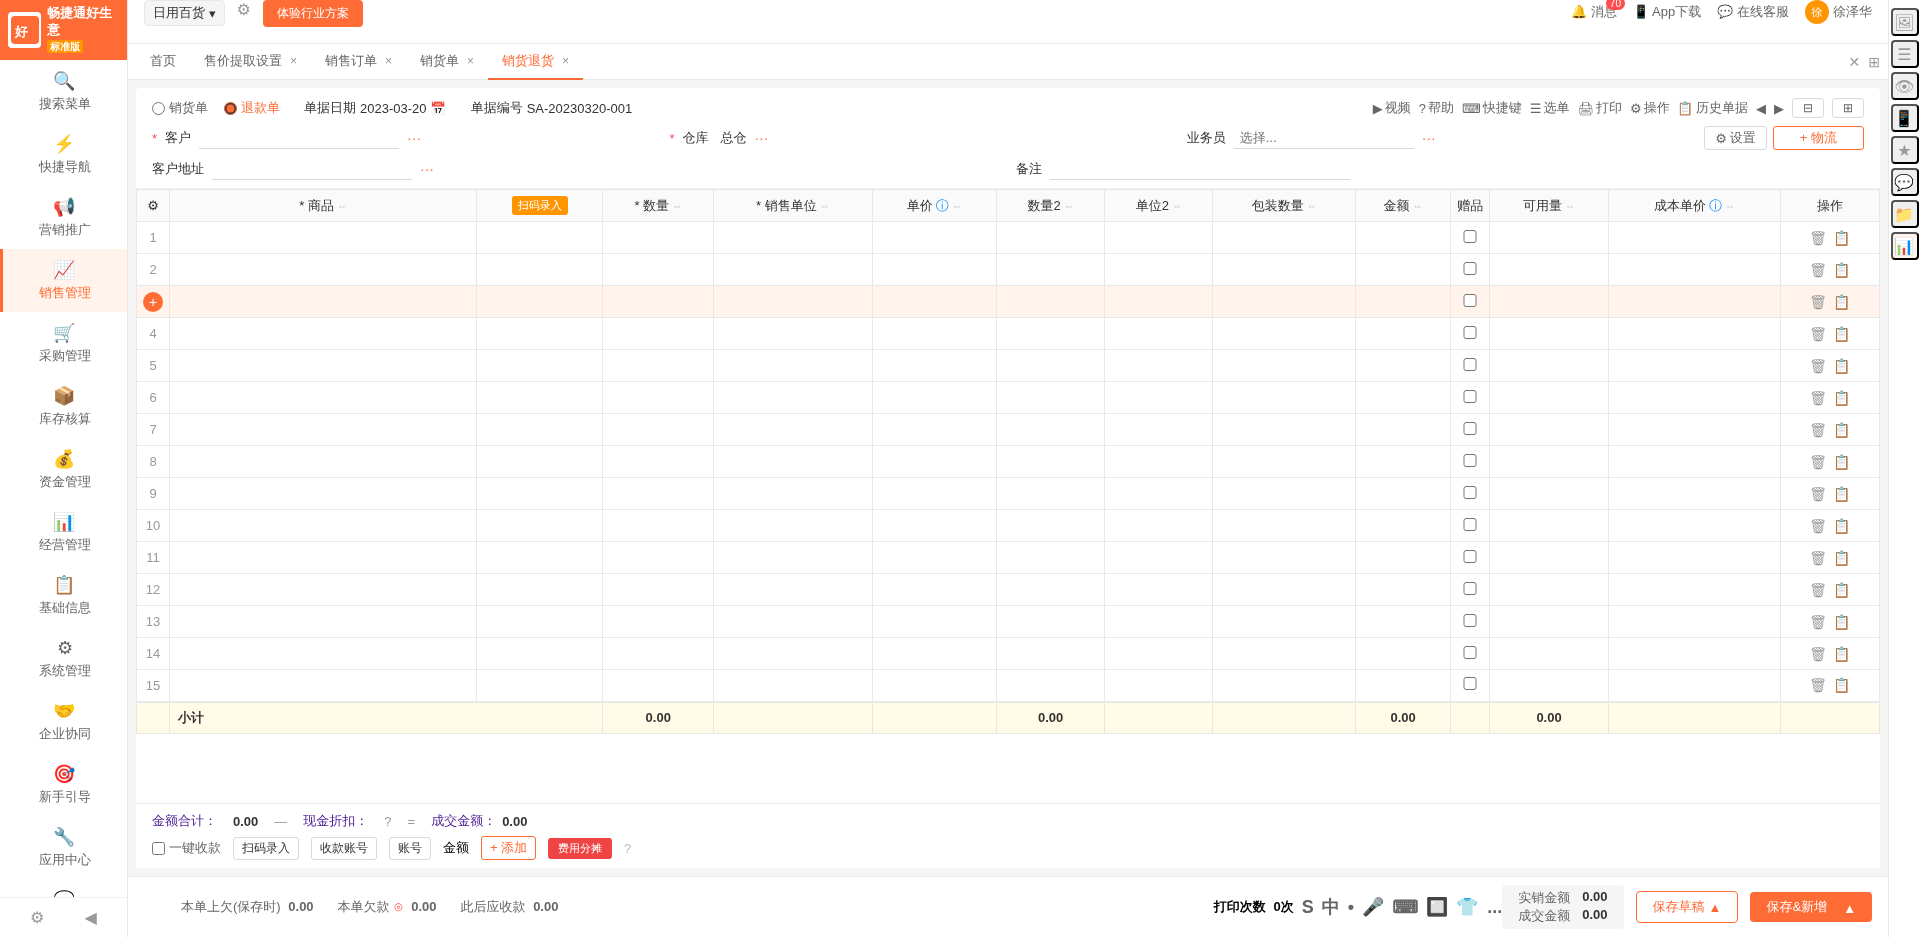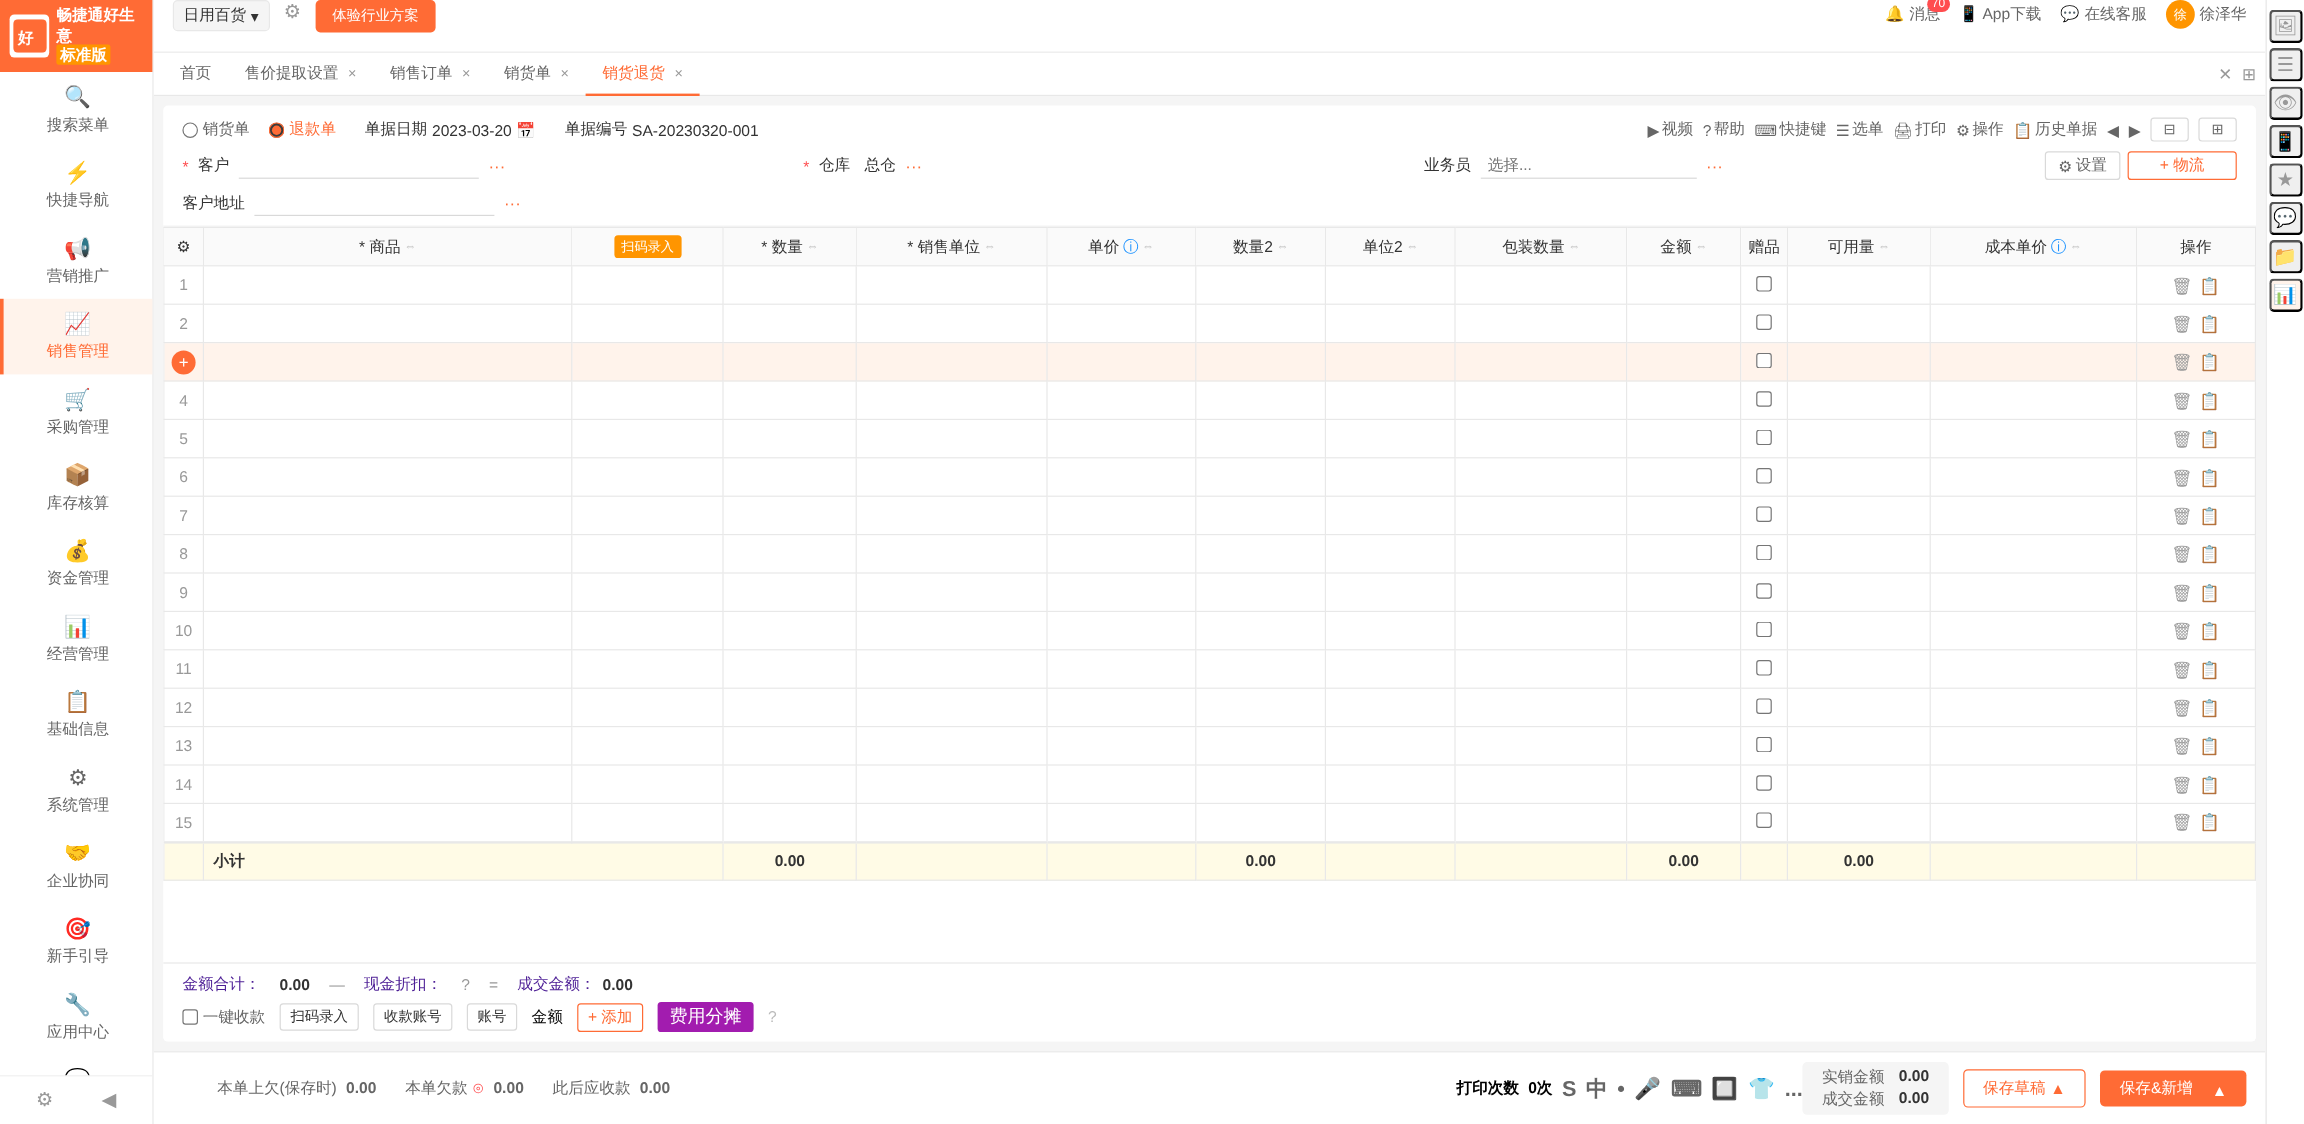--- a/index.html
+++ b/index.html
@@ -4,21 +4,21 @@
   <style>
     * { box-sizing: border-box; margin: 0; padding: 0; font-family: 'Microsoft YaHei', Arial, sans-serif; font-size: 13px; }
     body { background: #f5f5f5; display: flex; height: 937px; overflow: hidden; }
 
     
     .sidebar { width: 128px; background: #fff; display: flex; flex-direction: column; border-right: 1px solid #e8e8e8; flex-shrink: 0; }
     .sidebar-logo { background: #ff6b35; padding: 12px 8px; display: flex; align-items: center; gap: 6px; color: #fff; font-size: 14px; font-weight: bold; height: 60px; }
     .sidebar-logo-icon { width: 36px; height: 36px; background: #fff; border-radius: 4px; display: flex; align-items: center; justify-content: center; }
     .sidebar-logo-icon svg { width: 28px; height: 28px; }
     .sidebar-logo-text { font-size: 12px; line-height: 1.3; }
-    .sidebar-logo-badge { background: #ff9500; color: #fff; font-size: 13px; padding: 1px 3px; border-radius: 2px; }
+    .sidebar-logo-badge { background: #ff9500; color: #fff; font-size: 10px; padding: 1px 3px; border-radius: 2px; }
     .sidebar-nav { flex: 1; overflow-y: auto; }
     .sidebar-item { display: flex; flex-direction: column; align-items: center; padding: 10px 4px; cursor: pointer; color: #666; font-size: 11px; gap: 3px; border-left: 3px solid transparent; }
     .sidebar-item.active { background: #fff3eb; color: #ff6b35; border-left: 3px solid #ff6b35; }
     .sidebar-item-icon { font-size: 18px; }
     .sidebar-bottom { padding: 10px; display: flex; justify-content: space-around; border-top: 1px solid #f0f0f0; }
     .sidebar-bottom-btn { background: none; border: none; cursor: pointer; color: #999; font-size: 16px; }
 
     
     .main { flex: 1; display: flex; flex-direction: column; overflow: hidden; }
 
@@ -96,21 +96,21 @@
     .bottom-row1 { display: flex; align-items: center; gap: 16px; margin-bottom: 6px; font-size: 13px; }
     .bottom-amount-label { color: #4c1d95; }
     .bottom-amount-value { color: #333; font-weight: bold; }
     .bottom-dash { color: #999; }
     .bottom-equals { color: #999; }
     .bottom-result { display: flex; align-items: center; gap: 6px; }
     .bottom-row2 { display: flex; align-items: center; gap: 12px; }
     .checkbox-label { display: flex; align-items: center; gap: 4px; cursor: pointer; font-size: 12px; color: #666; }
     .account-select { border: 1px solid #d9d9d9; border-radius: 3px; padding: 2px 8px; font-size: 12px; color: #333; background: #fff; cursor: pointer; }
     .add-item-btn { color: #ff6b35; border: 1px solid #ff6b35; background: none; border-radius: 3px; padding: 2px 8px; cursor: pointer; font-size: 12px; }
-    .expense-split-btn { background: #a21caf; color: #fff; border: none; border-radius: 3px; padding: 3px 10px; cursor: pointer; font-size: 15px; }
+    .expense-split-btn { background: #ef4444; color: #fff; border: none; border-radius: 3px; padding: 3px 10px; cursor: pointer; font-size: 11px; }
     .help-icon { color: #bbb; cursor: pointer; }
 
     
     .footer-bar { background: #fff; border-top: 1px solid #e8e8e8; padding: 8px 16px; display: flex; align-items: center; }
     .footer-left { display: flex; gap: 24px; font-size: 12px; color: #666; flex: 1; margin-left: 37px; }
     .footer-middle { display: flex; gap: 8px; align-items: center; font-weight: bold; }
     .footer-tool-icon { font-size: 18px; cursor: pointer; color: #666; }
     .footer-right { display: flex; align-items: center; gap: 12px; margin-left: auto; }
     .summary-card { background: #f5f5f5; border-radius: 4px; padding: 4px 16px; text-align: right; font-size: 12px; }
     .summary-card-row { display: flex; gap: 12px; justify-content: space-between; }
@@ -354,20 +354,24 @@
             <button class="btn-add-logistics">
               <span>+ 物流</span>
             </button>
           </div>
         </div>
         <div class="form-header-row3">
           <div class="form-field-group">
             <span class="form-label">客户地址</span>
             <input class="form-input" style="width: 200px;" type="text">
             <span class="dots-btn">···</span>
+          </div>
+          <div class="form-field-group">
+            <span class="form-label">备注</span>
+            <input class="form-input" style="width: 300px;" type="text">
           </div>
         </div>
       </div>
 
       <div class="table-container">
         <div class="table-scroll">
           <table>
             <thead>
               <tr>
                 <th class="gear-col"><span>⚙</span></th>

